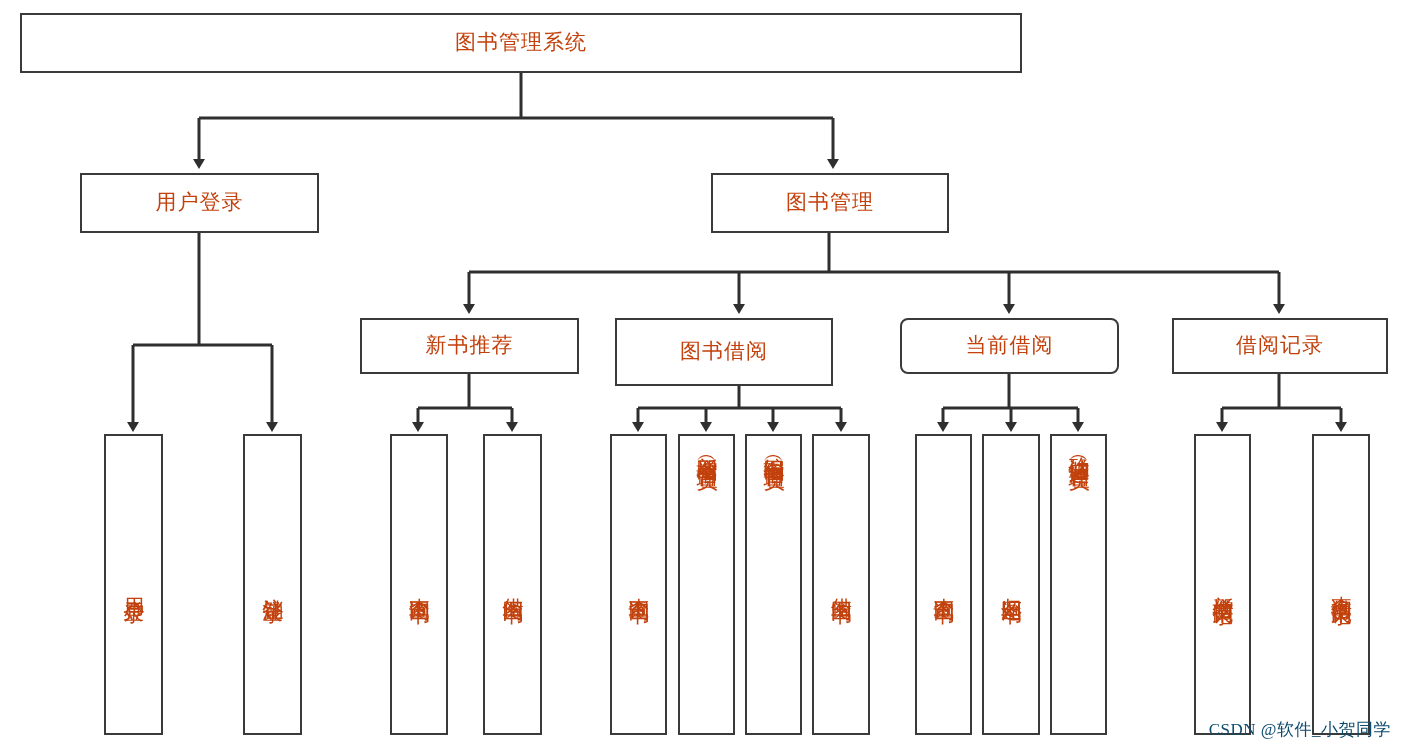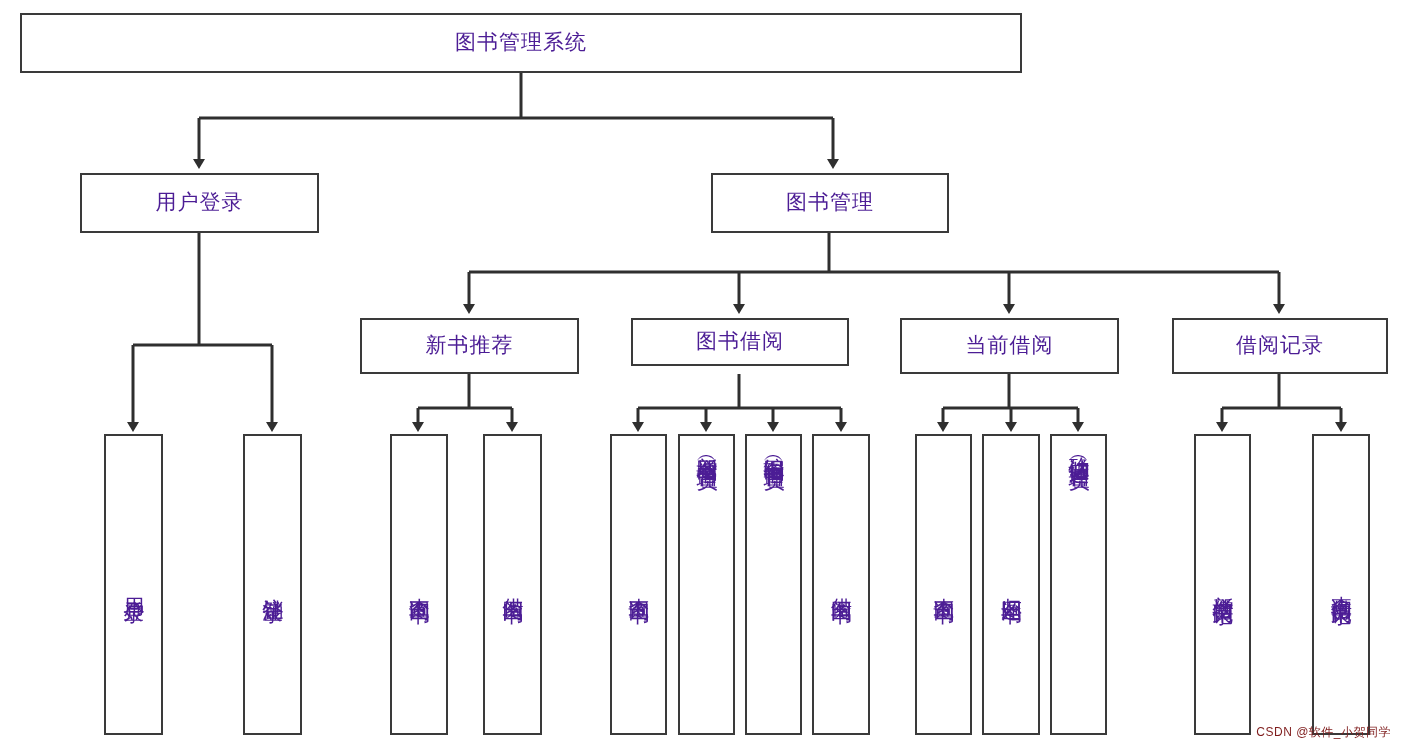--- a/index.html
+++ b/index.html
@@ -27,21 +27,21 @@
     pointer-events: none;
   }
   .node {
     position: absolute;
     box-sizing: border-box;
     background: #ffffff;
     border: 2px solid #3a3a3a;
     display: flex;
     align-items: center;
     justify-content: center;
-    color: #4c1d95;
+    color: #c2410c;
   }
   .node.h {
     font-size: 21px;
     line-height: 1.2;
     letter-spacing: 1px;
     white-space: nowrap;
   }
   .node.root {
     font-size: 21px;
   }
@@ -61,25 +61,25 @@
     white-space: nowrap;
     display: block;
   }
   .vtext.mid {
     align-self: center;
   }
   .watermark {
     position: absolute;
     right: 14px;
     bottom: 6px;
-    font-size: 12px;
-    color: #7f1d1d;
+    font-size: 17px;
+    color: #0c4a6e;
     letter-spacing: 0.5px;
     white-space: nowrap;
-    font-family: Liberation Sans, sans-serif;
+    font-family: Liberation Serif, serif;
   }
 </style>
 </head>
 <body>
 
 <div id="canvas">
 
   <svg class="edges" viewBox="0 0 1405 747" xmlns="http://www.w3.org/2000/svg">
     <defs>
       <marker id="arw" markerWidth="10" markerHeight="12" refX="1" refY="6" orient="auto" markerUnits="userSpaceOnUse">
@@ -137,24 +137,24 @@
   <div class="node h" style="left:80px; top:173px; width:239px; height:60px;">
     <span>用户登录</span>
   </div>
   <div class="node h" style="left:711px; top:173px; width:238px; height:60px;align-items:center;">
     <span>图书管理</span>
   </div>
 
   <div class="node h" style="left:360px; top:318px; width:219px; height:56px;text-align:center;">
     <span>新书推荐</span>
   </div>
-  <div class="node h" style="left:631px; top:318px; width:218px; height:48px;">
+  <div class="node h" style="left:615px; top:318px; width:218px; height:68px;">
     <span>图书借阅</span>
   </div>
-  <div class="node h" style="left:900px; top:318px; width:219px; height:56px;">
+  <div class="node h" style="left:900px; top:318px; width:219px; height:56px;border-radius:8px;">
     <span>当前借阅</span>
   </div>
   <div class="node h" style="left:1172px; top:318px; width:216px; height:56px;">
     <span>借阅记录</span>
   </div>
 
   <div class="node v" style="left:104px; top:434px; width:59px; height:301px;">
     <span class="vtext mid">用户登录</span>
   </div>
   <div class="node v" style="left:243px; top:434px; width:59px; height:301px;">

